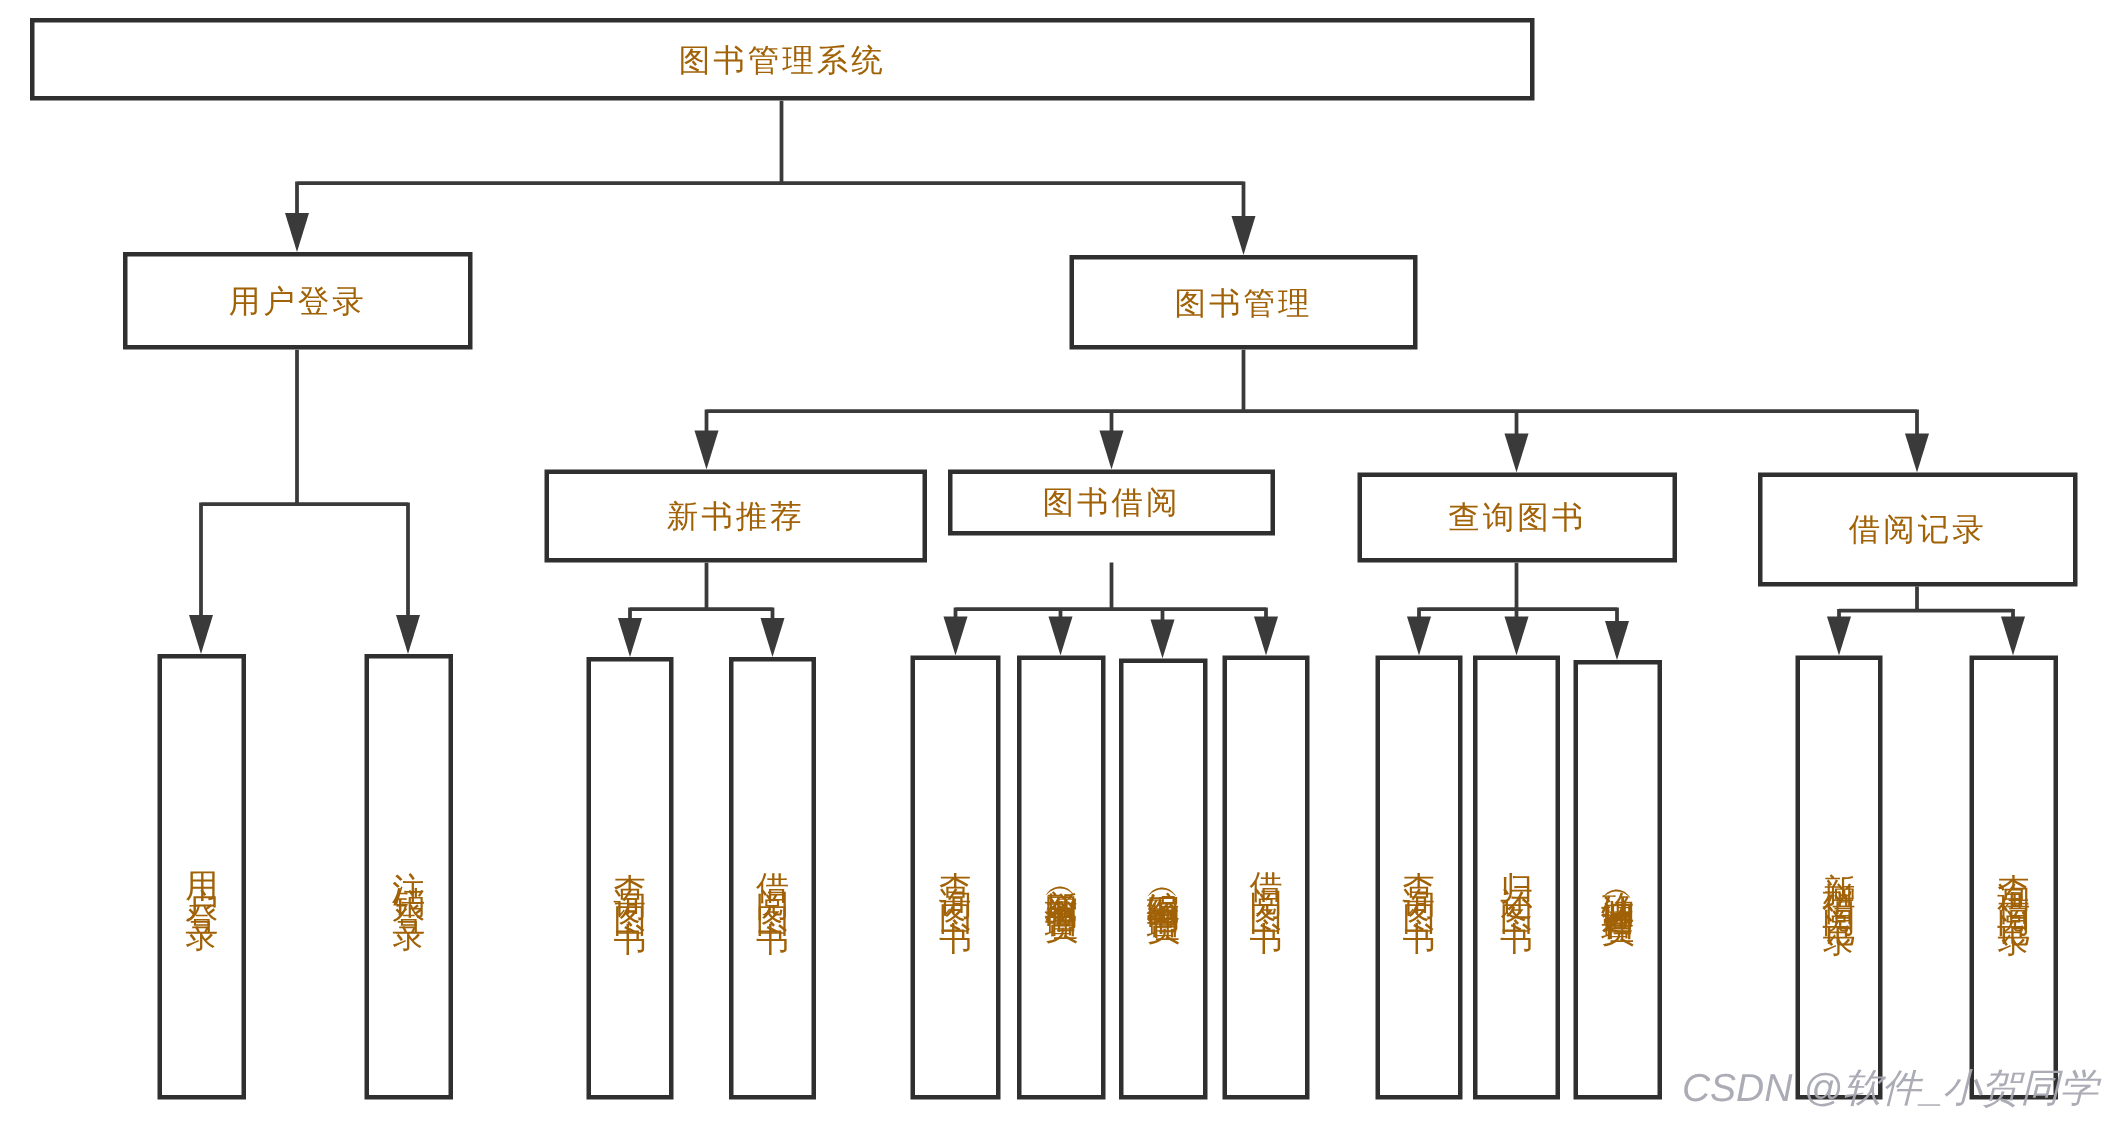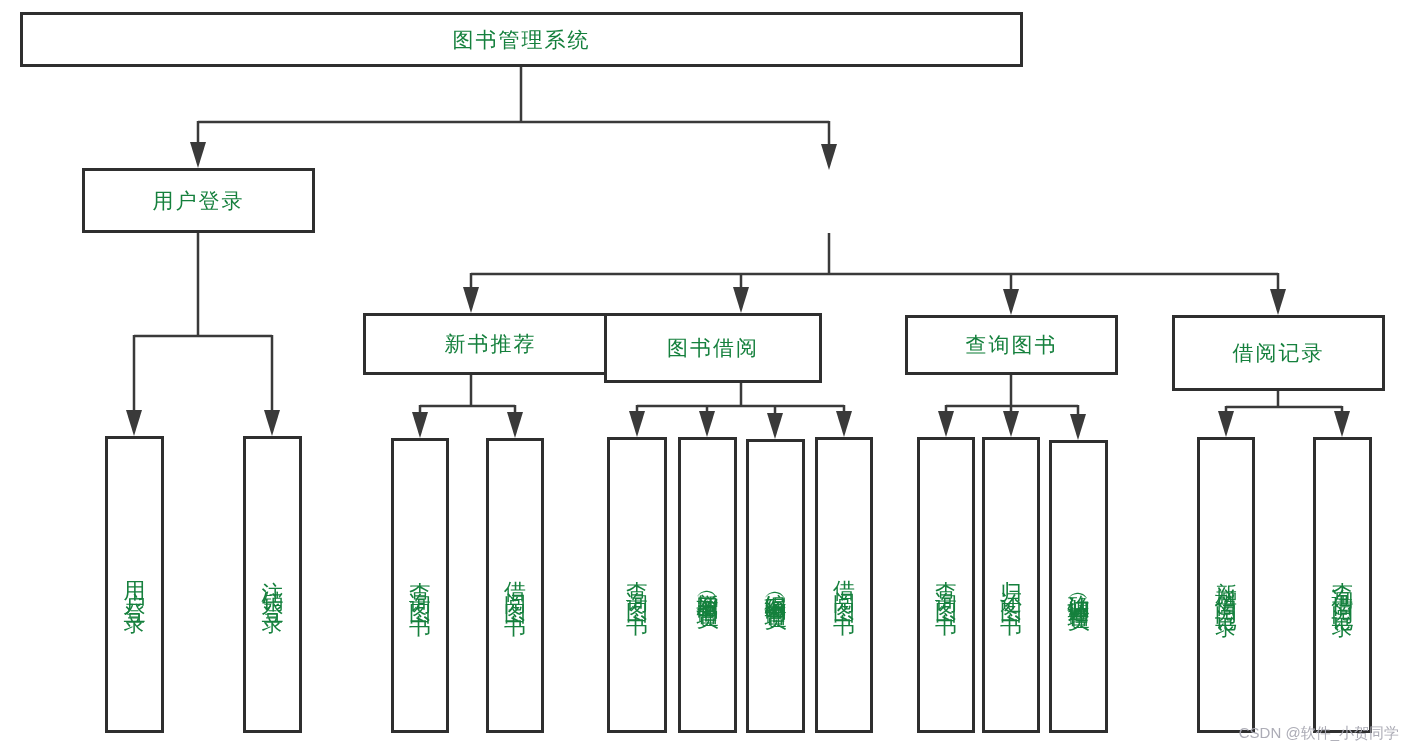--- a/index.html
+++ b/index.html
@@ -24,44 +24,45 @@
   }
   .box {
     position: absolute;
     box-sizing: border-box;
     border: 3px solid #2f2f2f;
     background: #ffffff;
     display: flex;
     align-items: center;
     justify-content: center;
     z-index: 2;
-    color: #15803d;
+    color: #a16207;
   }
   .box.h span {
     font-size: 21px;
     letter-spacing: 2px;
     white-space: nowrap;
   }
   .box.v span {
     writing-mode: vertical-rl;
     text-orientation: mixed;
     font-size: 22px;
     line-height: 1;
   }
   .box.v.short span { letter-spacing: 0.50em; }
   .box.v.mid   span { letter-spacing: 0.32em; }
   .box.v.long  span { letter-spacing: 0.10em; }
   #watermark {
     position: absolute;
     right: 6px;
     bottom: 4px;
     z-index: 3;
-    font-size: 15px;
+    font-size: 26px;
     color: rgba(168, 168, 178, 0.95);
     white-space: nowrap;
+    font-style: italic;
   }
 </style>
 </head>
 <body>
 
 <div id="stage">
 
   <svg id="connectors" viewBox="0 0 1405 747" xmlns="http://www.w3.org/2000/svg">
     <g stroke="#3a3a3a" stroke-width="2.5" fill="none">
 
@@ -102,25 +103,28 @@
     </g>
   </svg>
 
   <div class="box h" style="left:20px;top:12px;width:1003px;height:55px">
     <span>图书管理系统</span>
   </div>
 
   <div class="box h" style="left:82px;top:168px;width:233px;height:65px">
     <span>用户登录</span>
   </div>
+  <div class="box h" style="left:713px;top:170px;width:232px;height:63px">
+    <span>图书管理</span>
+  </div>
 
   <div class="box h" style="left:363px;top:313px;width:255px;height:62px">
     <span>新书推荐</span>
   </div>
-  <div class="box h" style="left:604px;top:313px;width:218px;height:70px">
+  <div class="box h" style="left:632px;top:313px;width:218px;height:44px">
     <span>图书借阅</span>
   </div>
   <div class="box h" style="left:905px;top:315px;width:213px;height:60px">
     <span>查询图书</span>
   </div>
   <div class="box h" style="left:1172px;top:315px;width:213px;height:76px">
     <span>借阅记录</span>
   </div>
 
   <div class="box v short" style="left:105px;top:436px;width:59px;height:297px">

